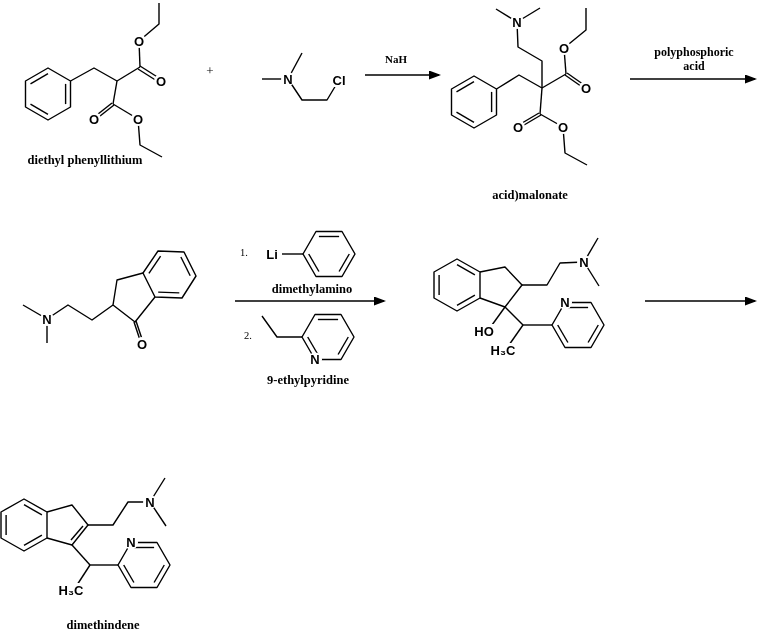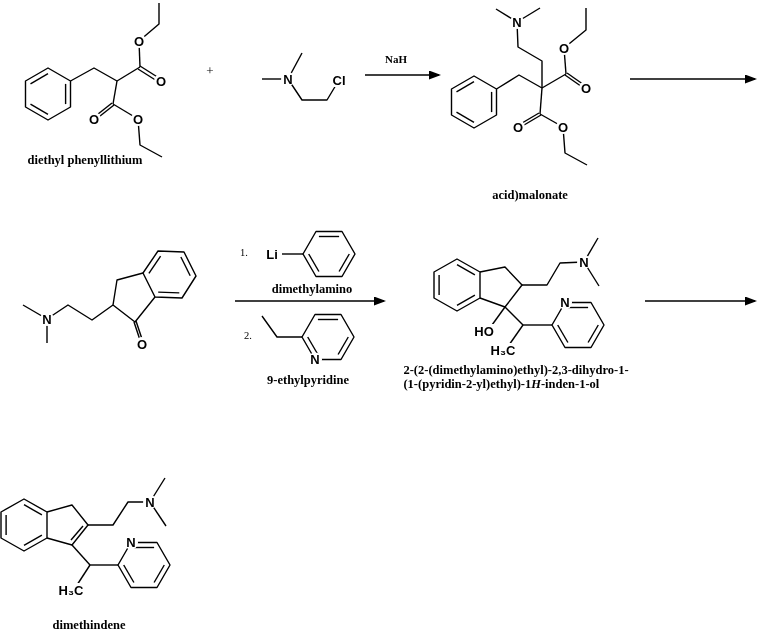--- a/index.html
+++ b/index.html
@@ -1,18 +1,18 @@
 <!DOCTYPE html>
 <html><head>
 <meta charset="utf-8">
 <style>
   html,body{margin:0;padding:0;background:#fff;}
   .canvas{position:relative;width:768px;height:635px;background:#ffffff;overflow:hidden;
           font-family:"Liberation Serif",serif;color:#000;}
-  .lbl{position:absolute;transform:translateX(-50%);font-weight:bold;
+  .lbl{position:absolute;transform:translateX(-50%);text-align:center;font-weight:bold;
        font-size:12.5px;line-height:13.5px;white-space:nowrap;color:#000;}
   .lbl.plain{font-weight:normal;}
   .num{position:absolute;font-size:10.5px;font-weight:normal;color:#000;}
   svg.scheme{position:absolute;left:0;top:0;}
   .b{stroke:#000;stroke-width:1.4;fill:none;stroke-linejoin:round;}
   .mask{fill:#ffffff;stroke:none;}
   text.atom{font-family:"Liberation Sans",sans-serif;font-weight:bold;font-size:13px;
             fill:#000;text-anchor:middle;}
   i{font-style:italic;}
 </style>
@@ -198,27 +198,27 @@
 <div class="lbl plain" style="left:210px;top:64px;font-size:13px">+</div>
 
 
 <div class="lbl" style="left:396px;top:53px;font-size:11px">NaH</div>
 
 <div class="lbl" style="left:530px;top:175px">
   <br>
   <span>acid)malonate</span>
 </div>
 
+<div class="lbl" style="left:694px;top:46px;font-size:12px">
+  <span>polyphosphoric</span><br>
+  <span>acid</span>
+</div>
 
 
 <div class="num" style="left:240px;top:247px">1.</div>
 <div class="lbl" style="left:312px;top:283px">dimethylamino</div>
 <div class="num" style="left:244px;top:330px">2.</div>
 <div class="lbl" style="left:308px;top:374px">9-ethylpyridine</div>
 
-<div class="lbl" style="left:516px;top:364px">
-  <span>2-(2-(dimethylamino)ethyl)-2,3-dihydro-1-</span><br>
-  <span>(1-(pyridin-2-yl)ethyl)-1</span><i>H</i><span>-inden-1-ol</span>
+
+<div class="lbl" style="left:103px;top:619px">dimethindene</div>
+
 </div>
 
-<div class="lbl" style="left:89px;top:619px">dimethindene</div>
-
-</div>
-
 </body></html>

